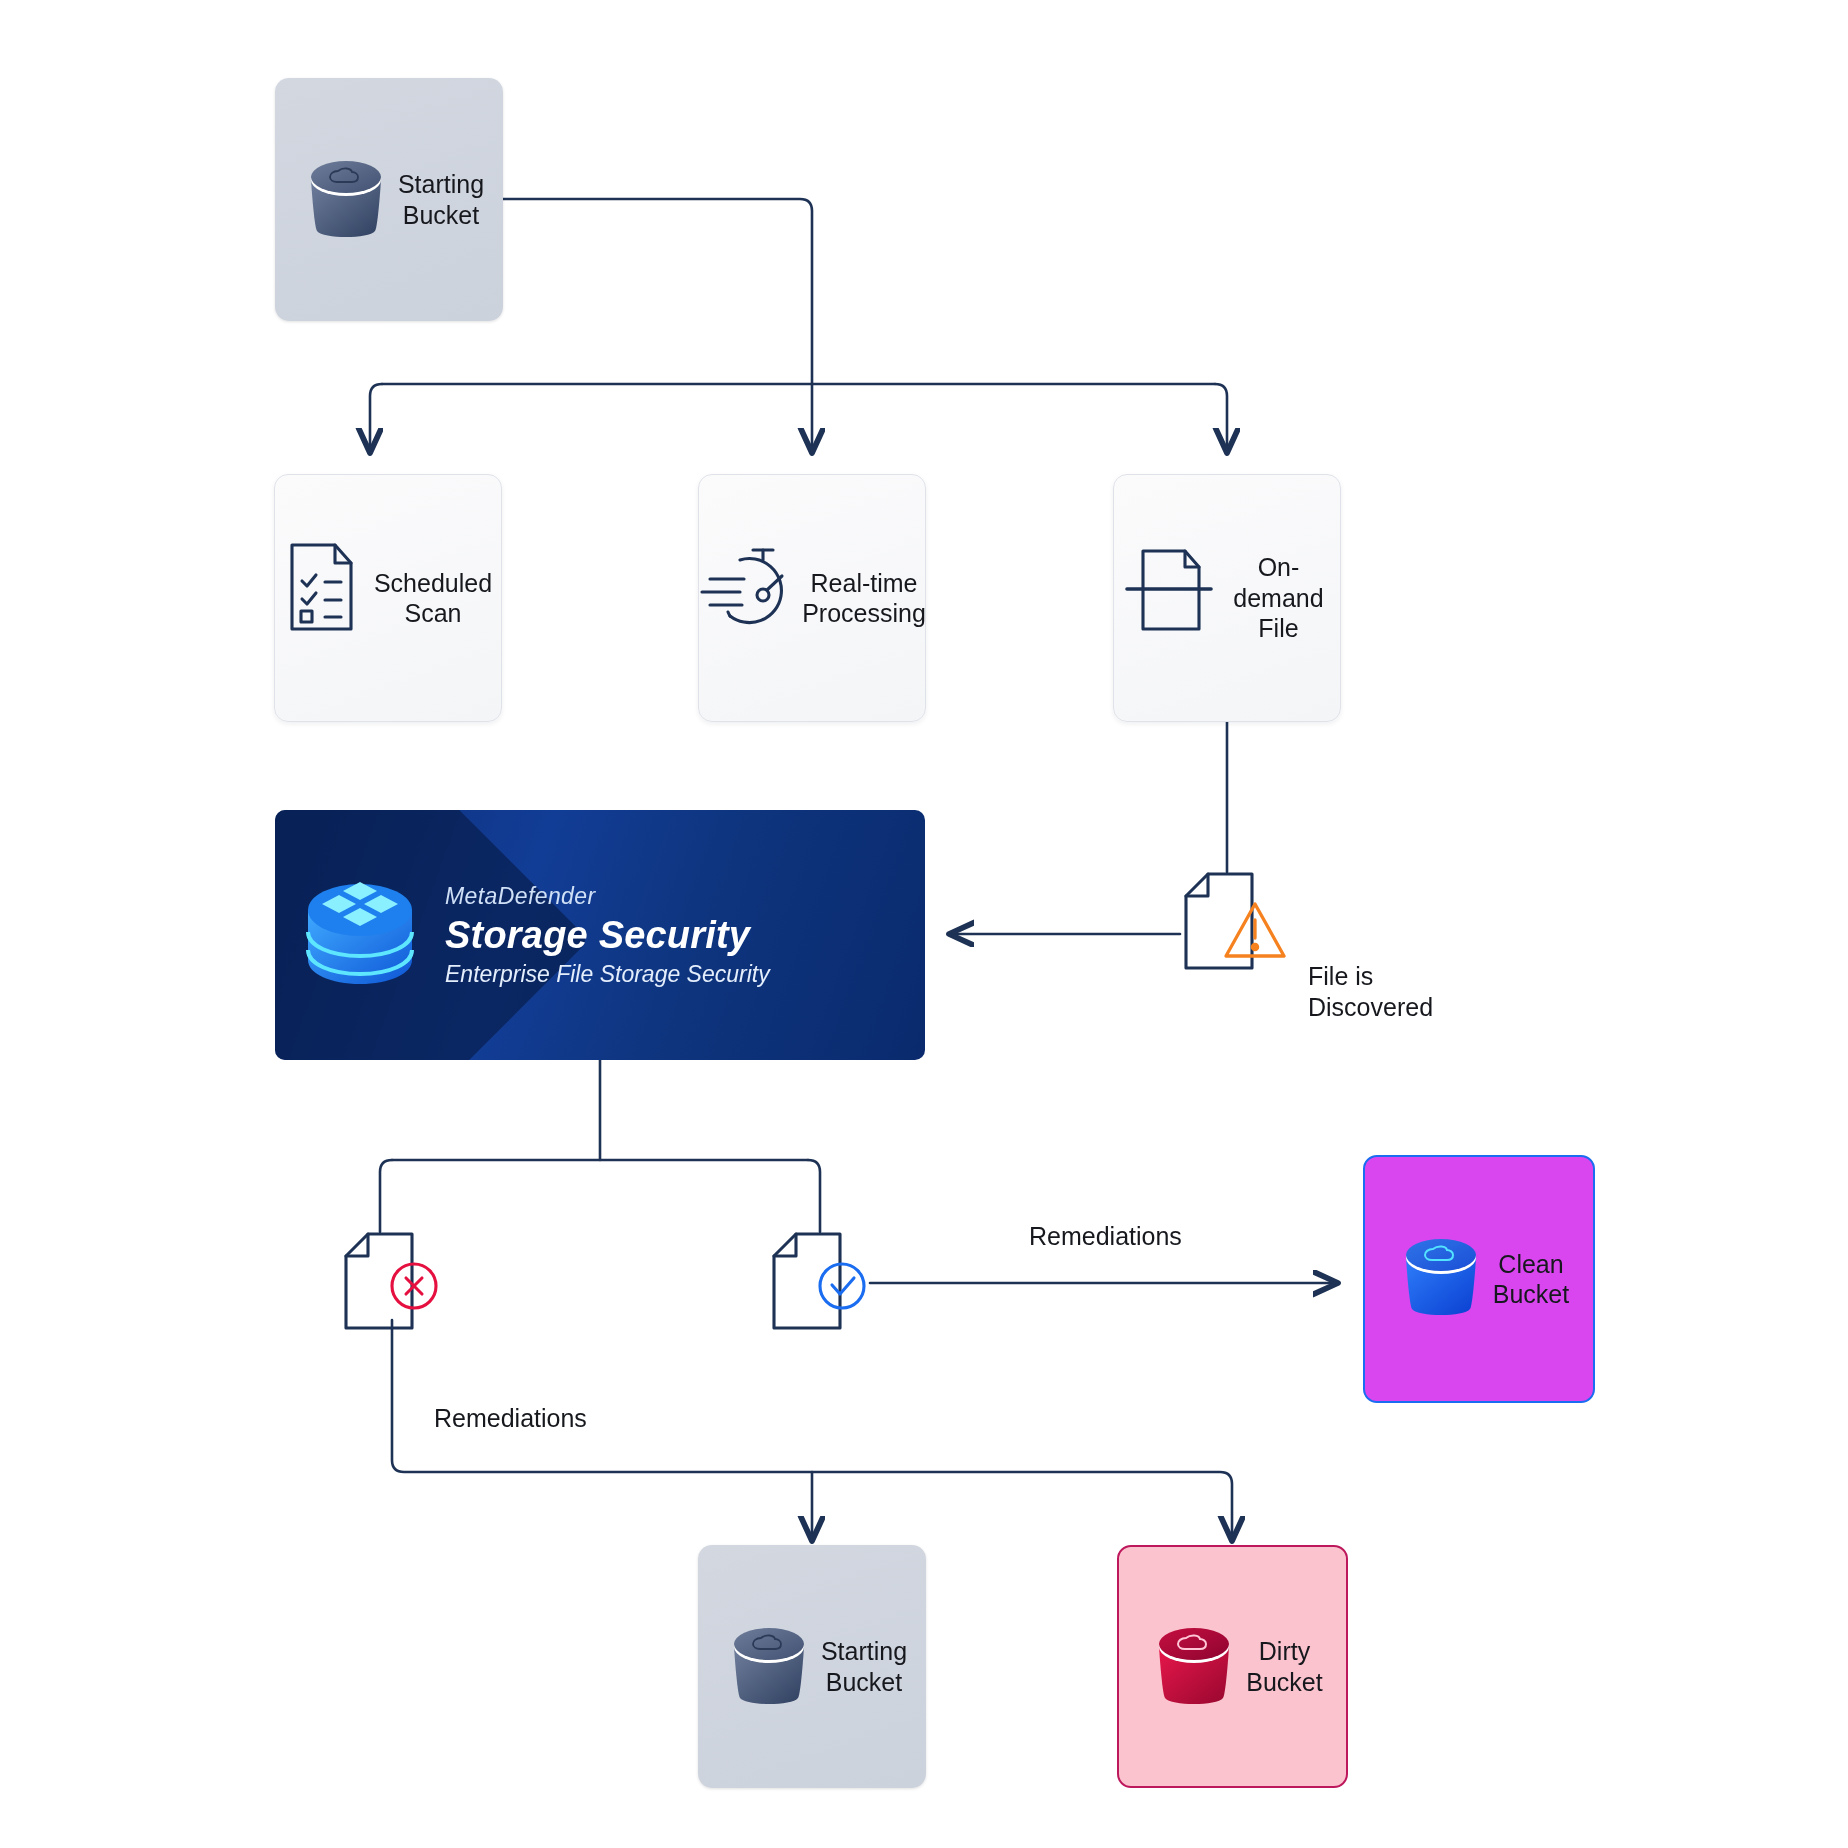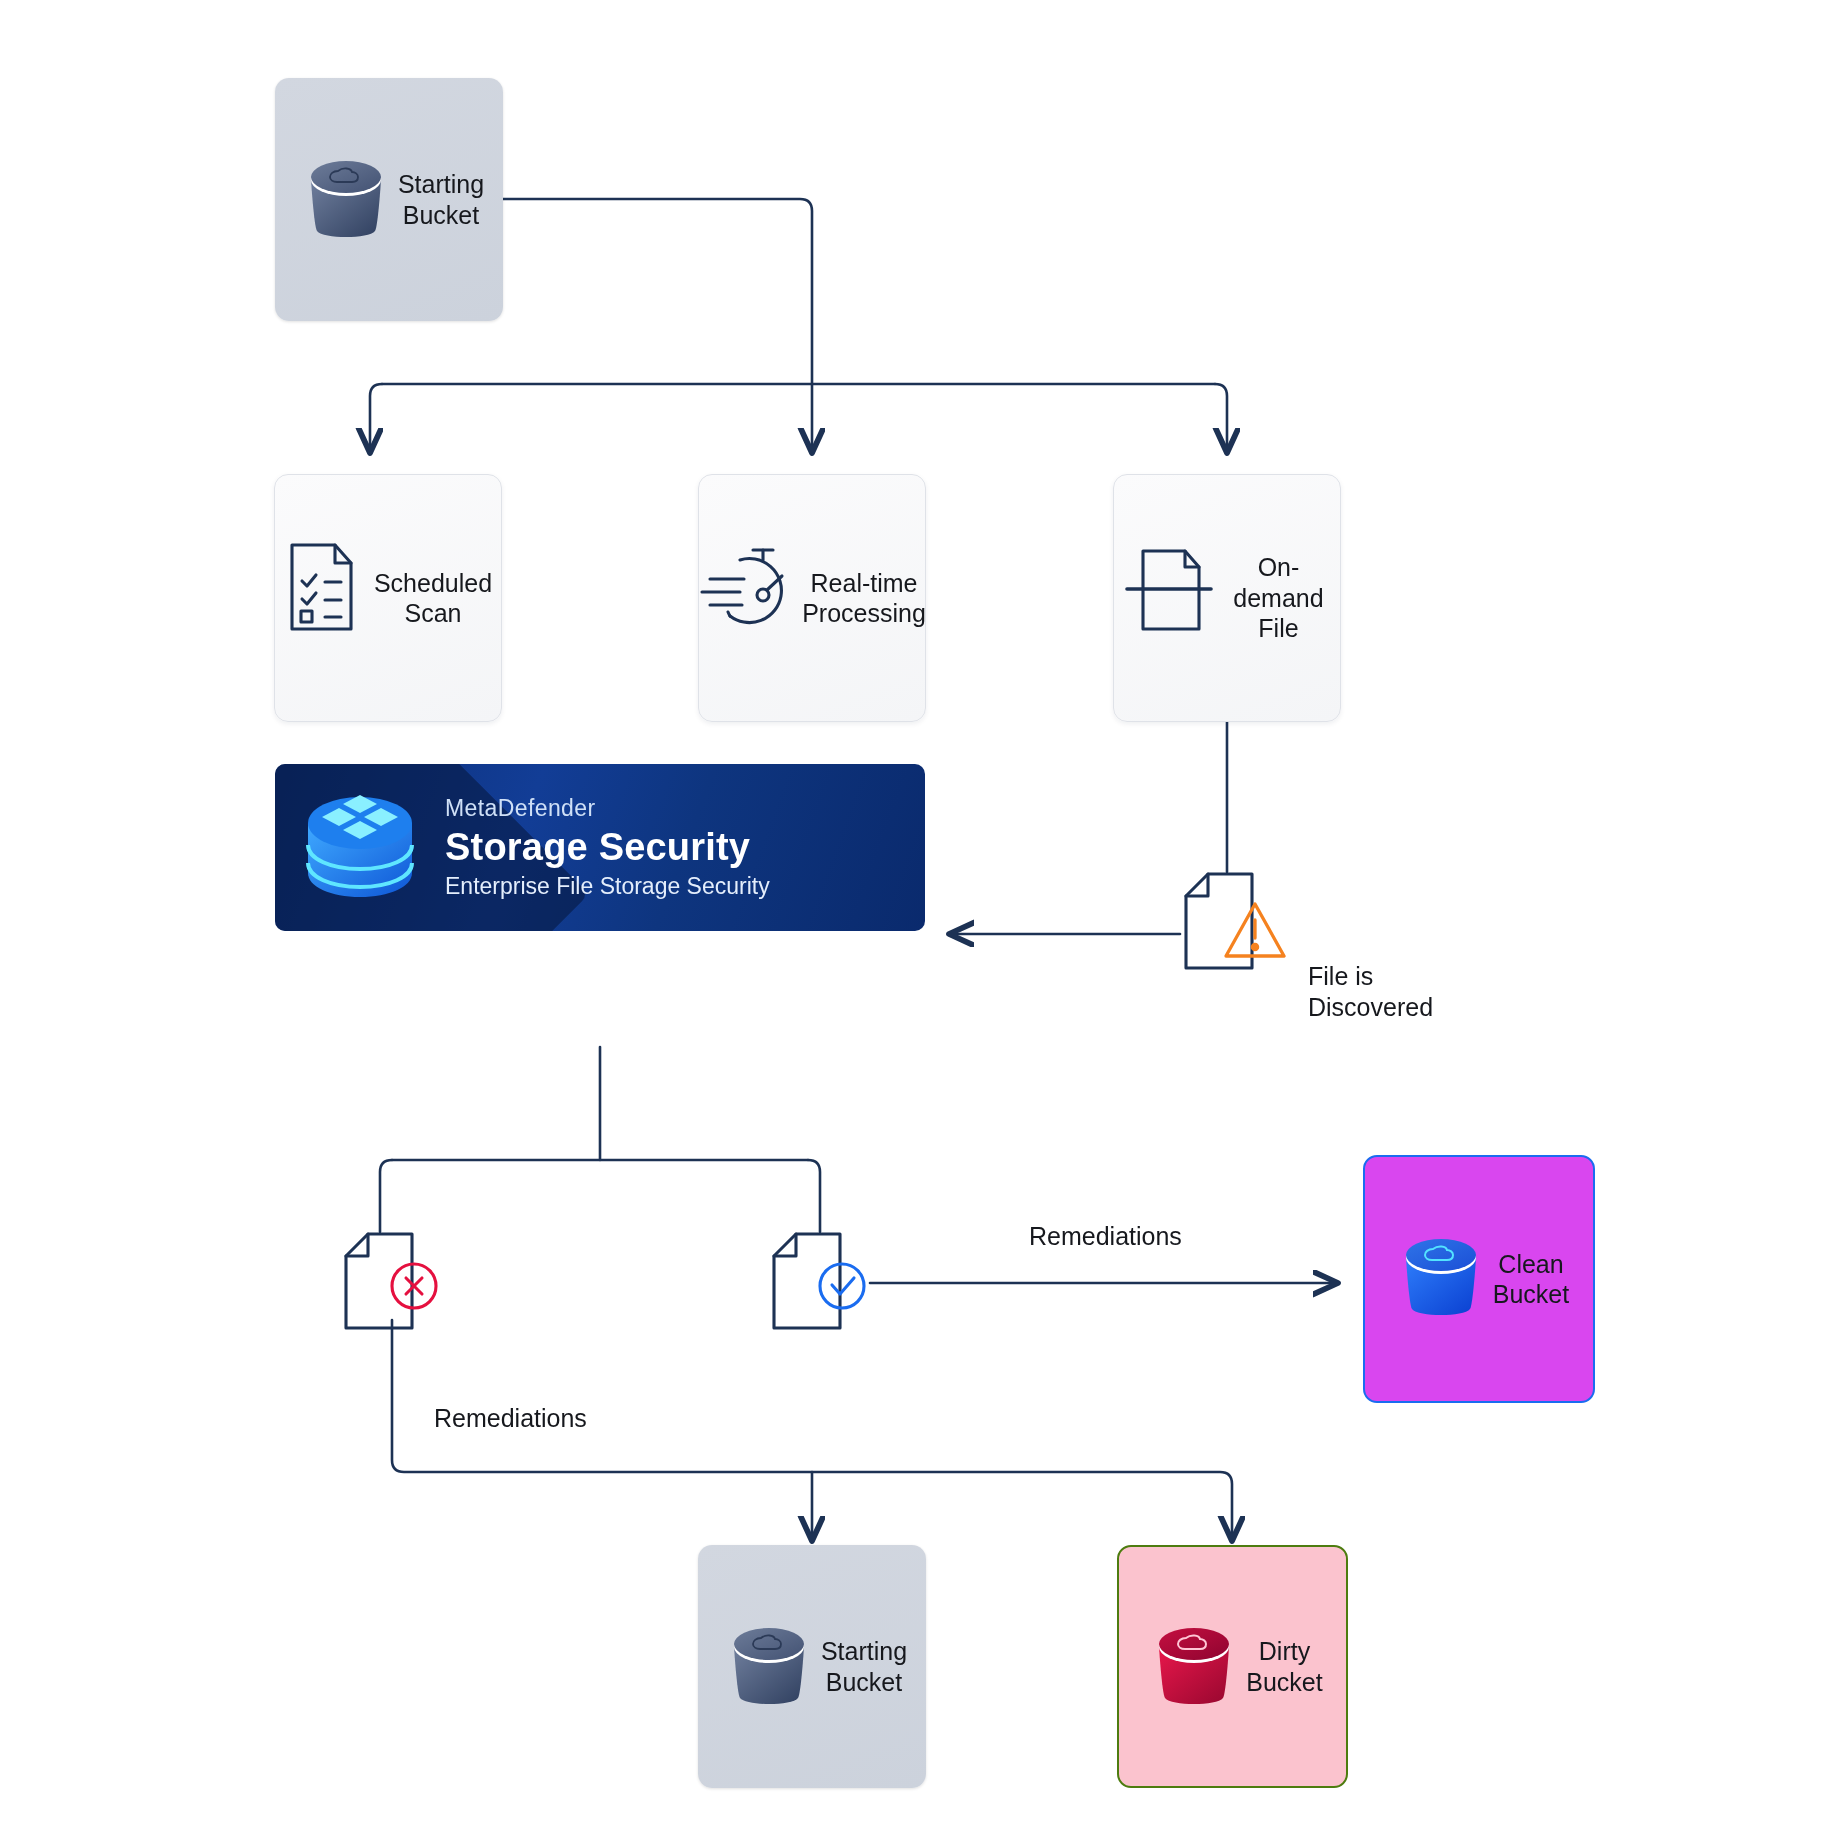--- a/index.html
+++ b/index.html
@@ -11,21 +11,21 @@
   .node{position:absolute;box-sizing:border-box;border-radius:14px;display:flex;flex-direction:row;
         align-items:center;justify-content:center;}
   .node .label{font-size:25px;line-height:1.22;text-align:center;color:#16181d;}
 
   
   .card-grey{background:linear-gradient(160deg,#d2d7e0 0%,#ccd2dc 100%);box-shadow:0 1px 3px rgba(0,0,0,.12);}
   
   .card-white{background:linear-gradient(160deg,#fbfbfc 0%,#f4f5f7 100%);
               border:1px solid #dfe2e8;box-shadow:0 2px 5px rgba(20,30,60,.07);}
   .card-blue{background:#d946ef;border:2px solid #1a6cf0;}
-  .card-pink{background:#fbc3ce;border:2px solid #4d7c0f;}
+  .card-pink{background:#fbc3ce;border:2px solid #be185d;}
 
   .icon-wrap{display:flex;align-items:center;justify-content:center;}
 
   
   .banner{position:absolute;border-radius:10px;overflow:hidden;
           background:linear-gradient(110deg,#0c2f77 0%,#123d96 38%,#0e357f 62%,#0a2a6d 100%);
           display:flex;align-items:center;}
   .banner .diamond{position:absolute;width:310px;height:310px;background:rgba(6,22,58,.55);
           transform:rotate(45deg);left:-60px;top:-25px;border-radius:10px;}
   .banner .logo{position:relative;width:170px;display:flex;align-items:center;justify-content:center;z-index:2;}
@@ -148,21 +148,21 @@
         <path d="M64,8 V24 H78"></path>
         <path d="M6,46 H90" stroke-width="3.6"></path>
       </svg>
     </div>
     <div class="label">
       <div>On-demand</div>
       <div>File</div>
     </div>
   </div>
 
-  <div class="banner" style="left:275px;top:764px;width:650px;height:167px;">
+  <div class="banner" style="left:275px;top:810px;width:650px;height:250px;font-style:italic;">
     <div class="diamond"></div>
     <div class="logo">
       <svg width="118" height="122" viewBox="0 0 118 122">
         <defs>
           <linearGradient id="dbg" x1="0" y1="0" x2="1" y2="1">
             <stop offset="0" stop-color="#3fa9ff"></stop>
               <stop offset="1" stop-color="#0e56d6"></stop>
           </linearGradient>
         </defs>
         <path d="M7,36 V86 C7,100 30,110 59,110 C88,110 111,100 111,86 V36 Z" fill="url(#dbg)"></path>

